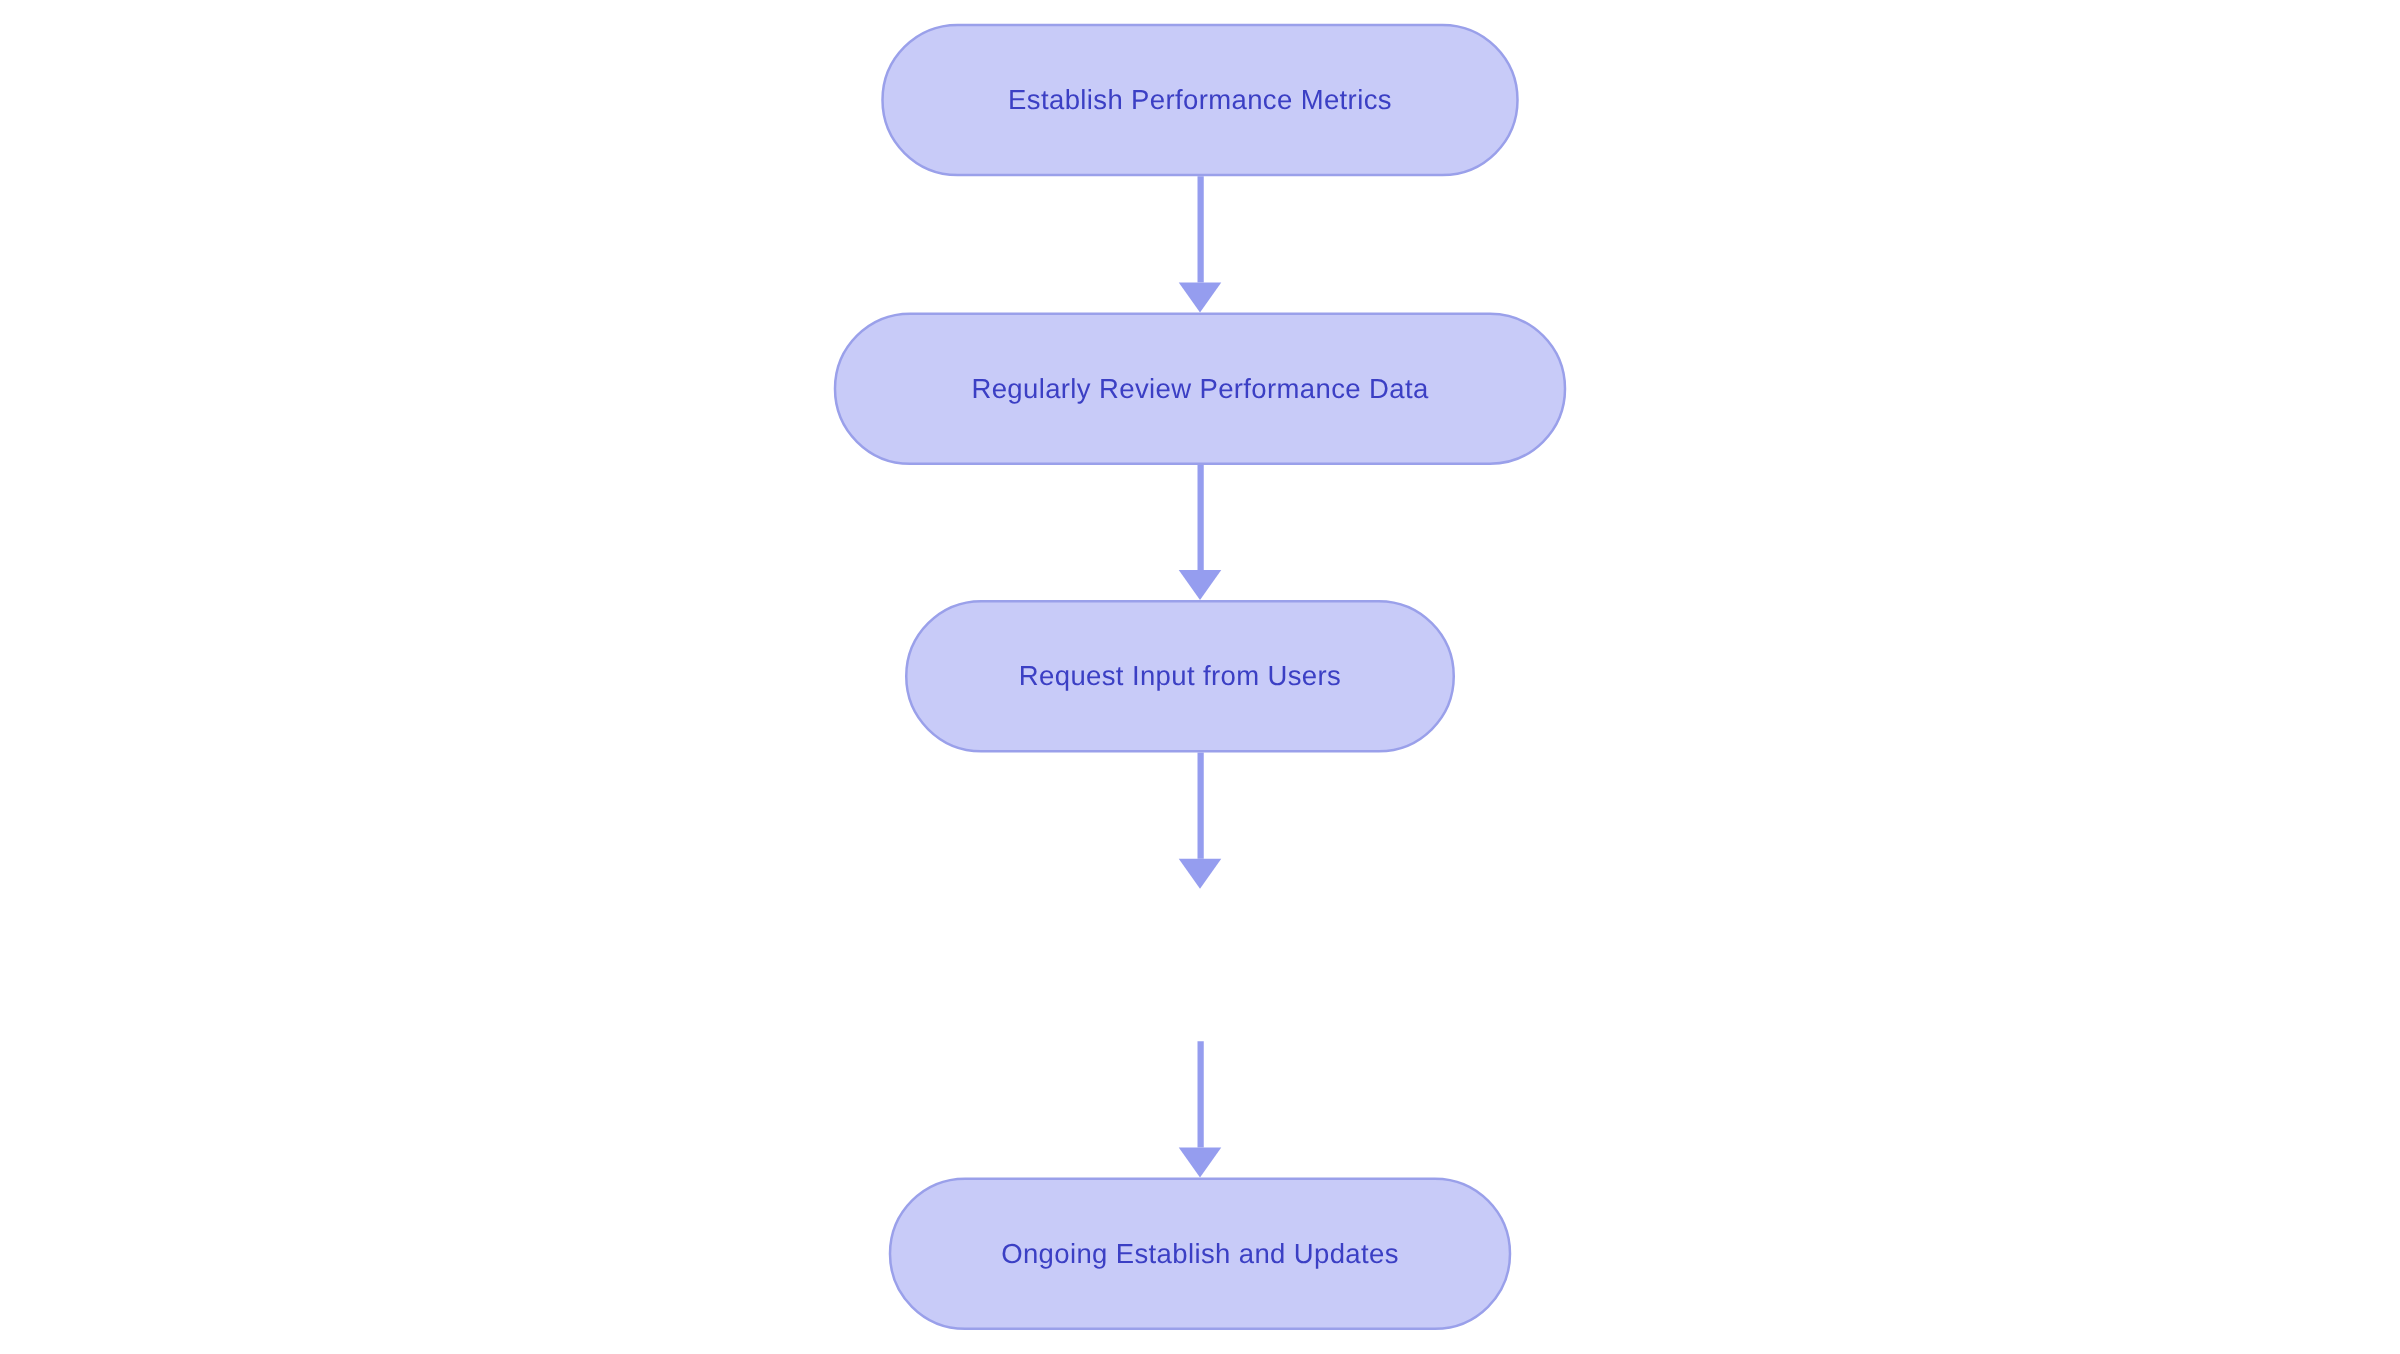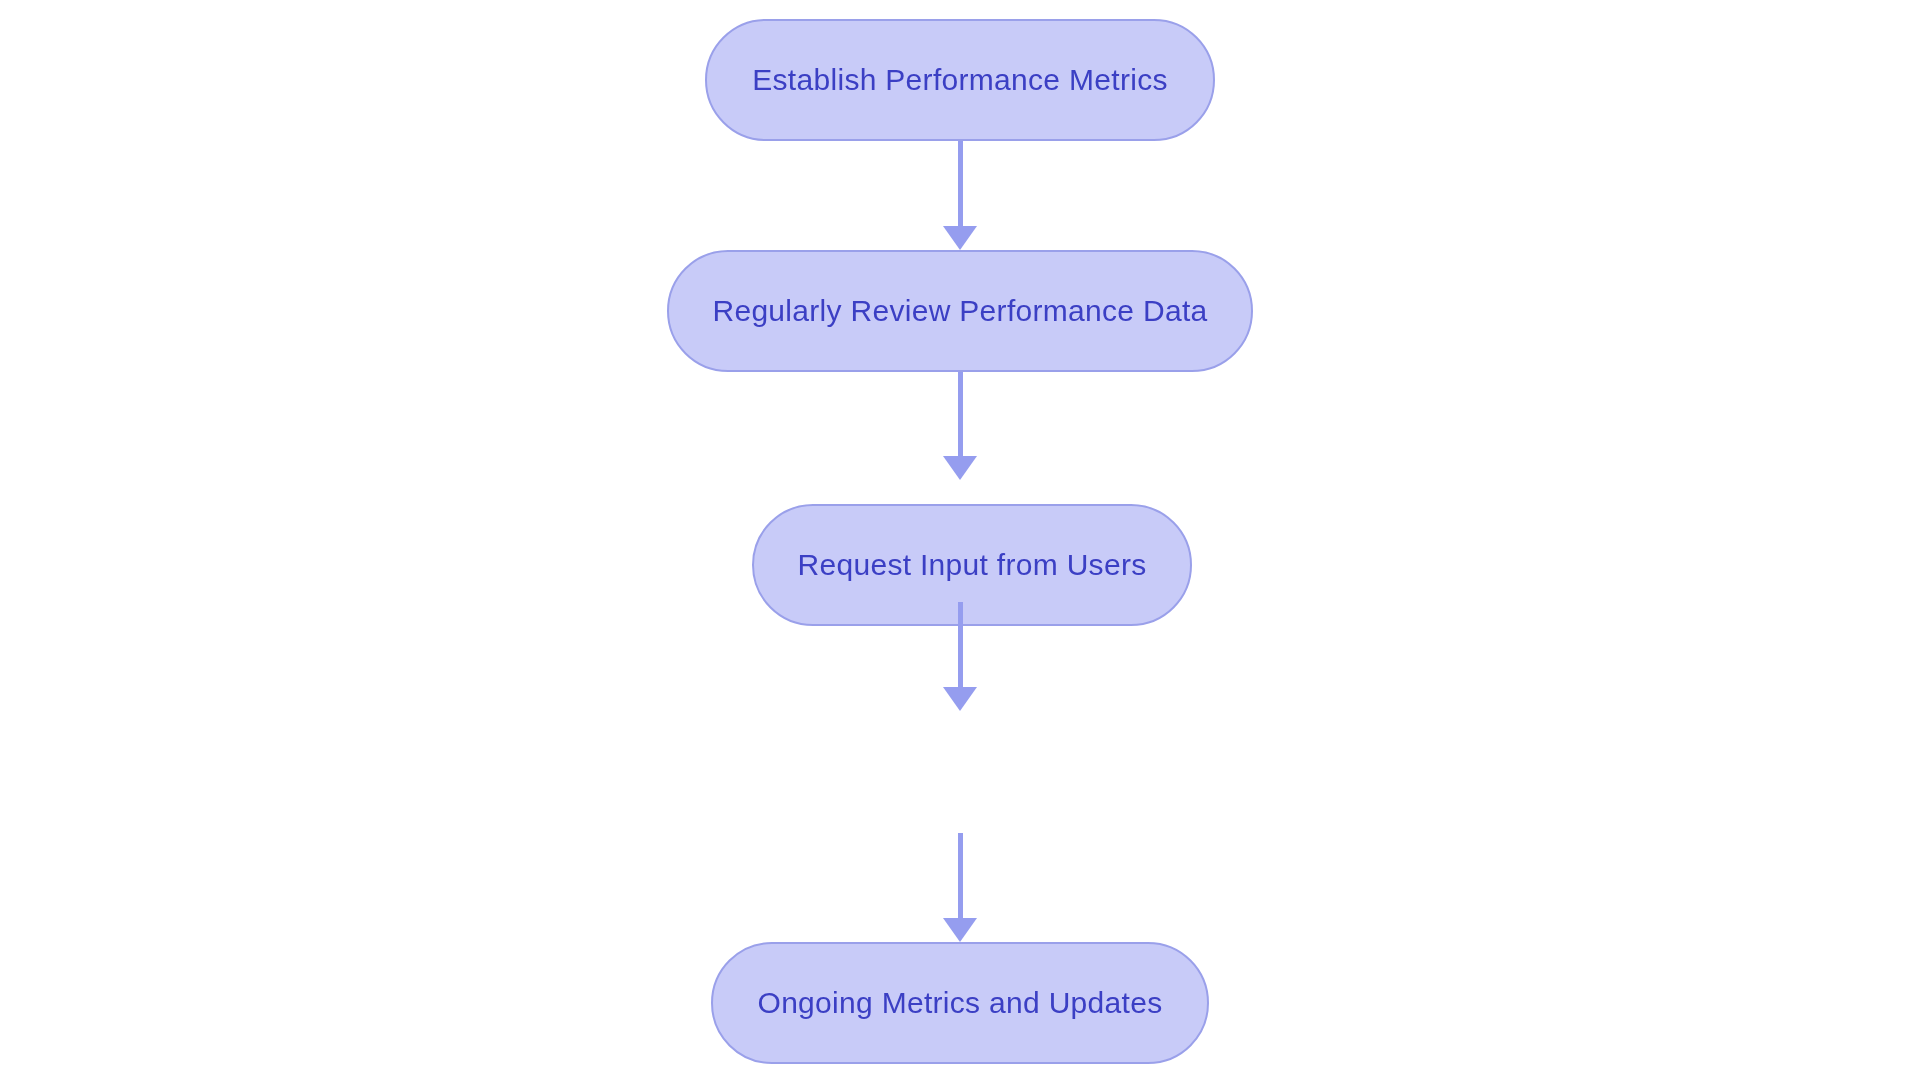--- a/index.html
+++ b/index.html
@@ -20,28 +20,28 @@
     height: 122px;
     box-sizing: border-box;
     background: var(--node-fill, #c8cbf8);
     border: 2px solid var(--node-border, #9aa0ea);
     border-radius: 61px;
     display: flex;
     align-items: center;
     justify-content: center;
   }
   .node-label {
-    font-size: 30px;
+    font-size: 22px;
     letter-spacing: 0.3px;
     color: var(--text, #3b3fc4);
     white-space: nowrap;
   }
   .n1 { left: 705px; top: 19px;  width: 510px; }
   .n2 { left: 667px; top: 250px; width: 586px; }
-  .n3 { left: 752px; top: 480px; width: 440px; margin-top: 24px; }
+  .n3 { left: 724px; top: 480px; width: 440px; }
   .n4 { left: 715px; top: 711px; width: 490px; }
   .n5 { left: 711px; top: 942px; width: 498px; }
 
   .arrow {
     position: absolute;
     left: 943px;
     width: 34px;
     display: flex;
     flex-direction: column;
     align-items: center;
@@ -95,16 +95,16 @@
     <div class="arrow-head"></div>
   </div>
 
 
   <div class="arrow a4">
     <div class="arrow-line"></div>
     <div class="arrow-head"></div>
   </div>
 
   <div class="node n5">
-    <span class="node-label">Ongoing Metrics and Updates</span>
+    <span class="node-label">Ongoing Establish and Updates</span>
   </div>
 
 </div>
 
 </body></html>

